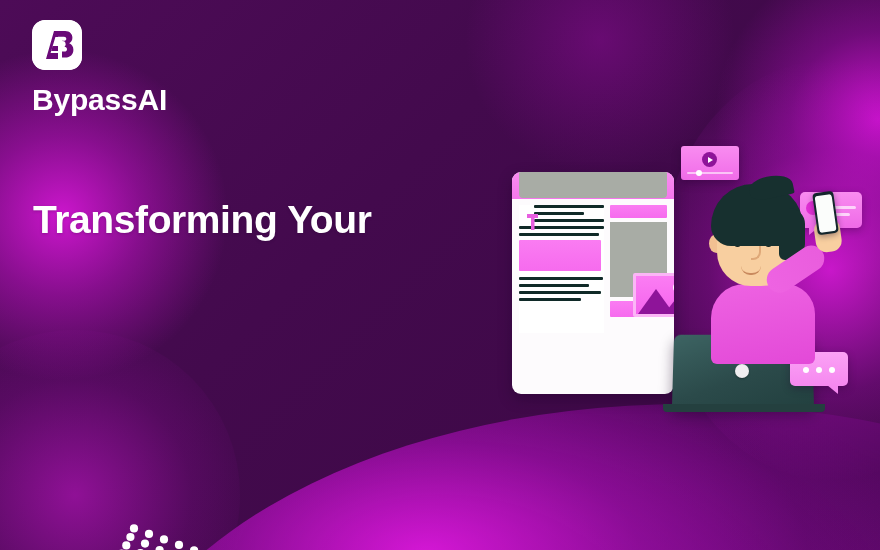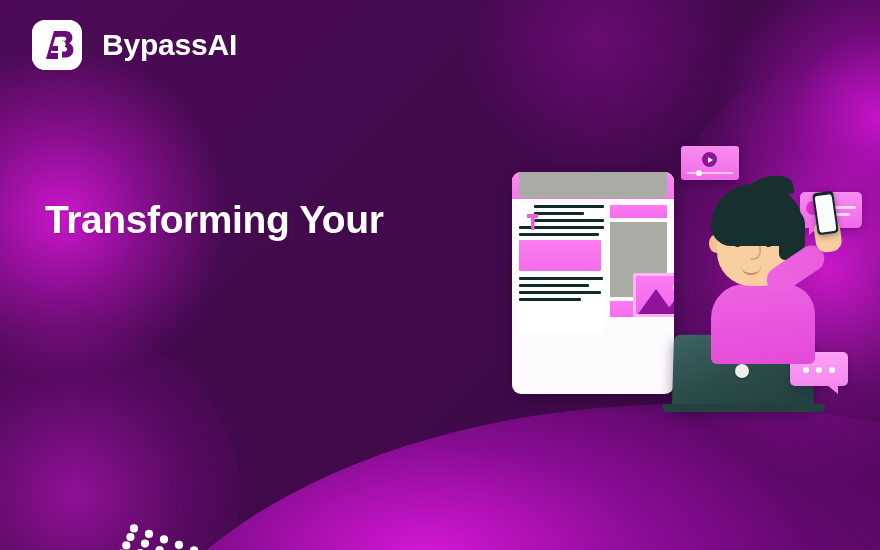--- a/index.html
+++ b/index.html
@@ -40,38 +40,38 @@
   .glow-bottomleft {
     position:absolute; left:-90px; top:330px;
     width:330px; height:330px; border-radius:50%;
     background:radial-gradient(circle, rgba(206,22,210,.55) 0%, rgba(150,12,160,.22) 50%, rgba(100,8,112,0) 80%);
     pointer-events:none;
   }
 
   
   .logo-row {
     position:absolute; left:32px; top:20px;
-    display:flex; align-items:center; gap:20px;
+    display:flex; align-items:flex-start; gap:13px;flex-direction:column;
   }
   .logo-mark {
     width:50px; height:50px; border-radius:13px;
     background:#ffffff;
     display:block;
   }
   .logo-text {
     color:#ffffff;
     font-size:30px;
     font-weight:700;
     letter-spacing:-0.2px;
     white-space:nowrap;
   }
 
   
   .headline {
-    position:absolute; left:45px; top:192px;
+    position:absolute; left:33px; top:192px;
     width:470px;
     color:#ffffff;
     font-size:39px;
     font-weight:700;
     line-height:55px;
     letter-spacing:-0.4px;
     text-shadow:0 1px 3px rgba(40,0,50,.25);
   }
 
   

